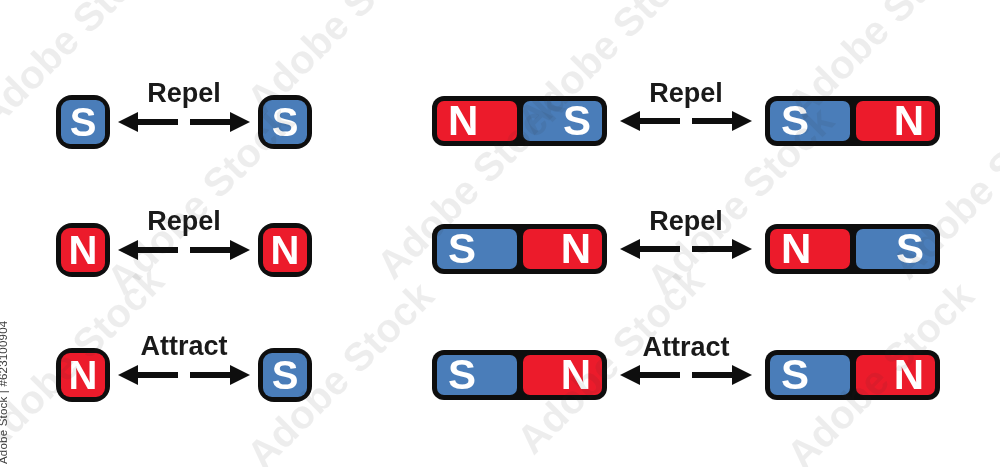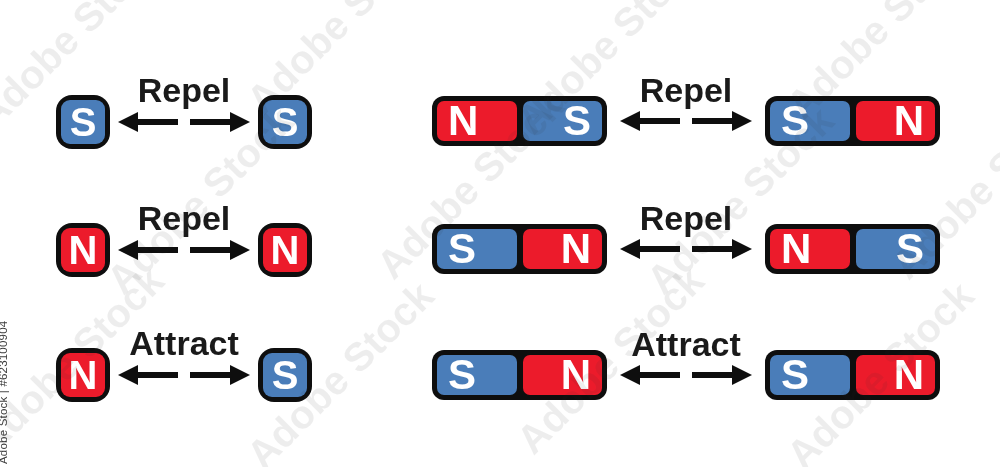--- a/index.html
+++ b/index.html
@@ -7,21 +7,21 @@
     position:relative;width:1000px;height:467px;background:#ffffff;
     overflow:hidden;font-family:"Liberation Sans",sans-serif;
   }
   
   .row{position:absolute;display:flex;align-items:center;}
   .sq-row{left:56px;width:256px;height:54px;}
   .bar-row{left:432px;width:508px;height:50px;}
   .mid{position:relative;flex:1;align-self:stretch;}
   .label{
     position:absolute;left:50%;transform:translateX(-50%);
-    font-size:34px;font-weight:bold;color:var(--label_text,#1a1a1a);
+    font-size:27px;font-weight:bold;color:var(--label_text,#1a1a1a);
     white-space:nowrap;line-height:1;
   }
   .sq-row .label{bottom:42px;}
   .bar-row .label{bottom:39px;}
   .arrows{
     position:absolute;left:50%;top:50%;transform:translate(-50%,-50%);
     display:flex;gap:12px;align-items:center;
   }
   .arrow{display:block;fill:var(--outline,#111111);}
   

